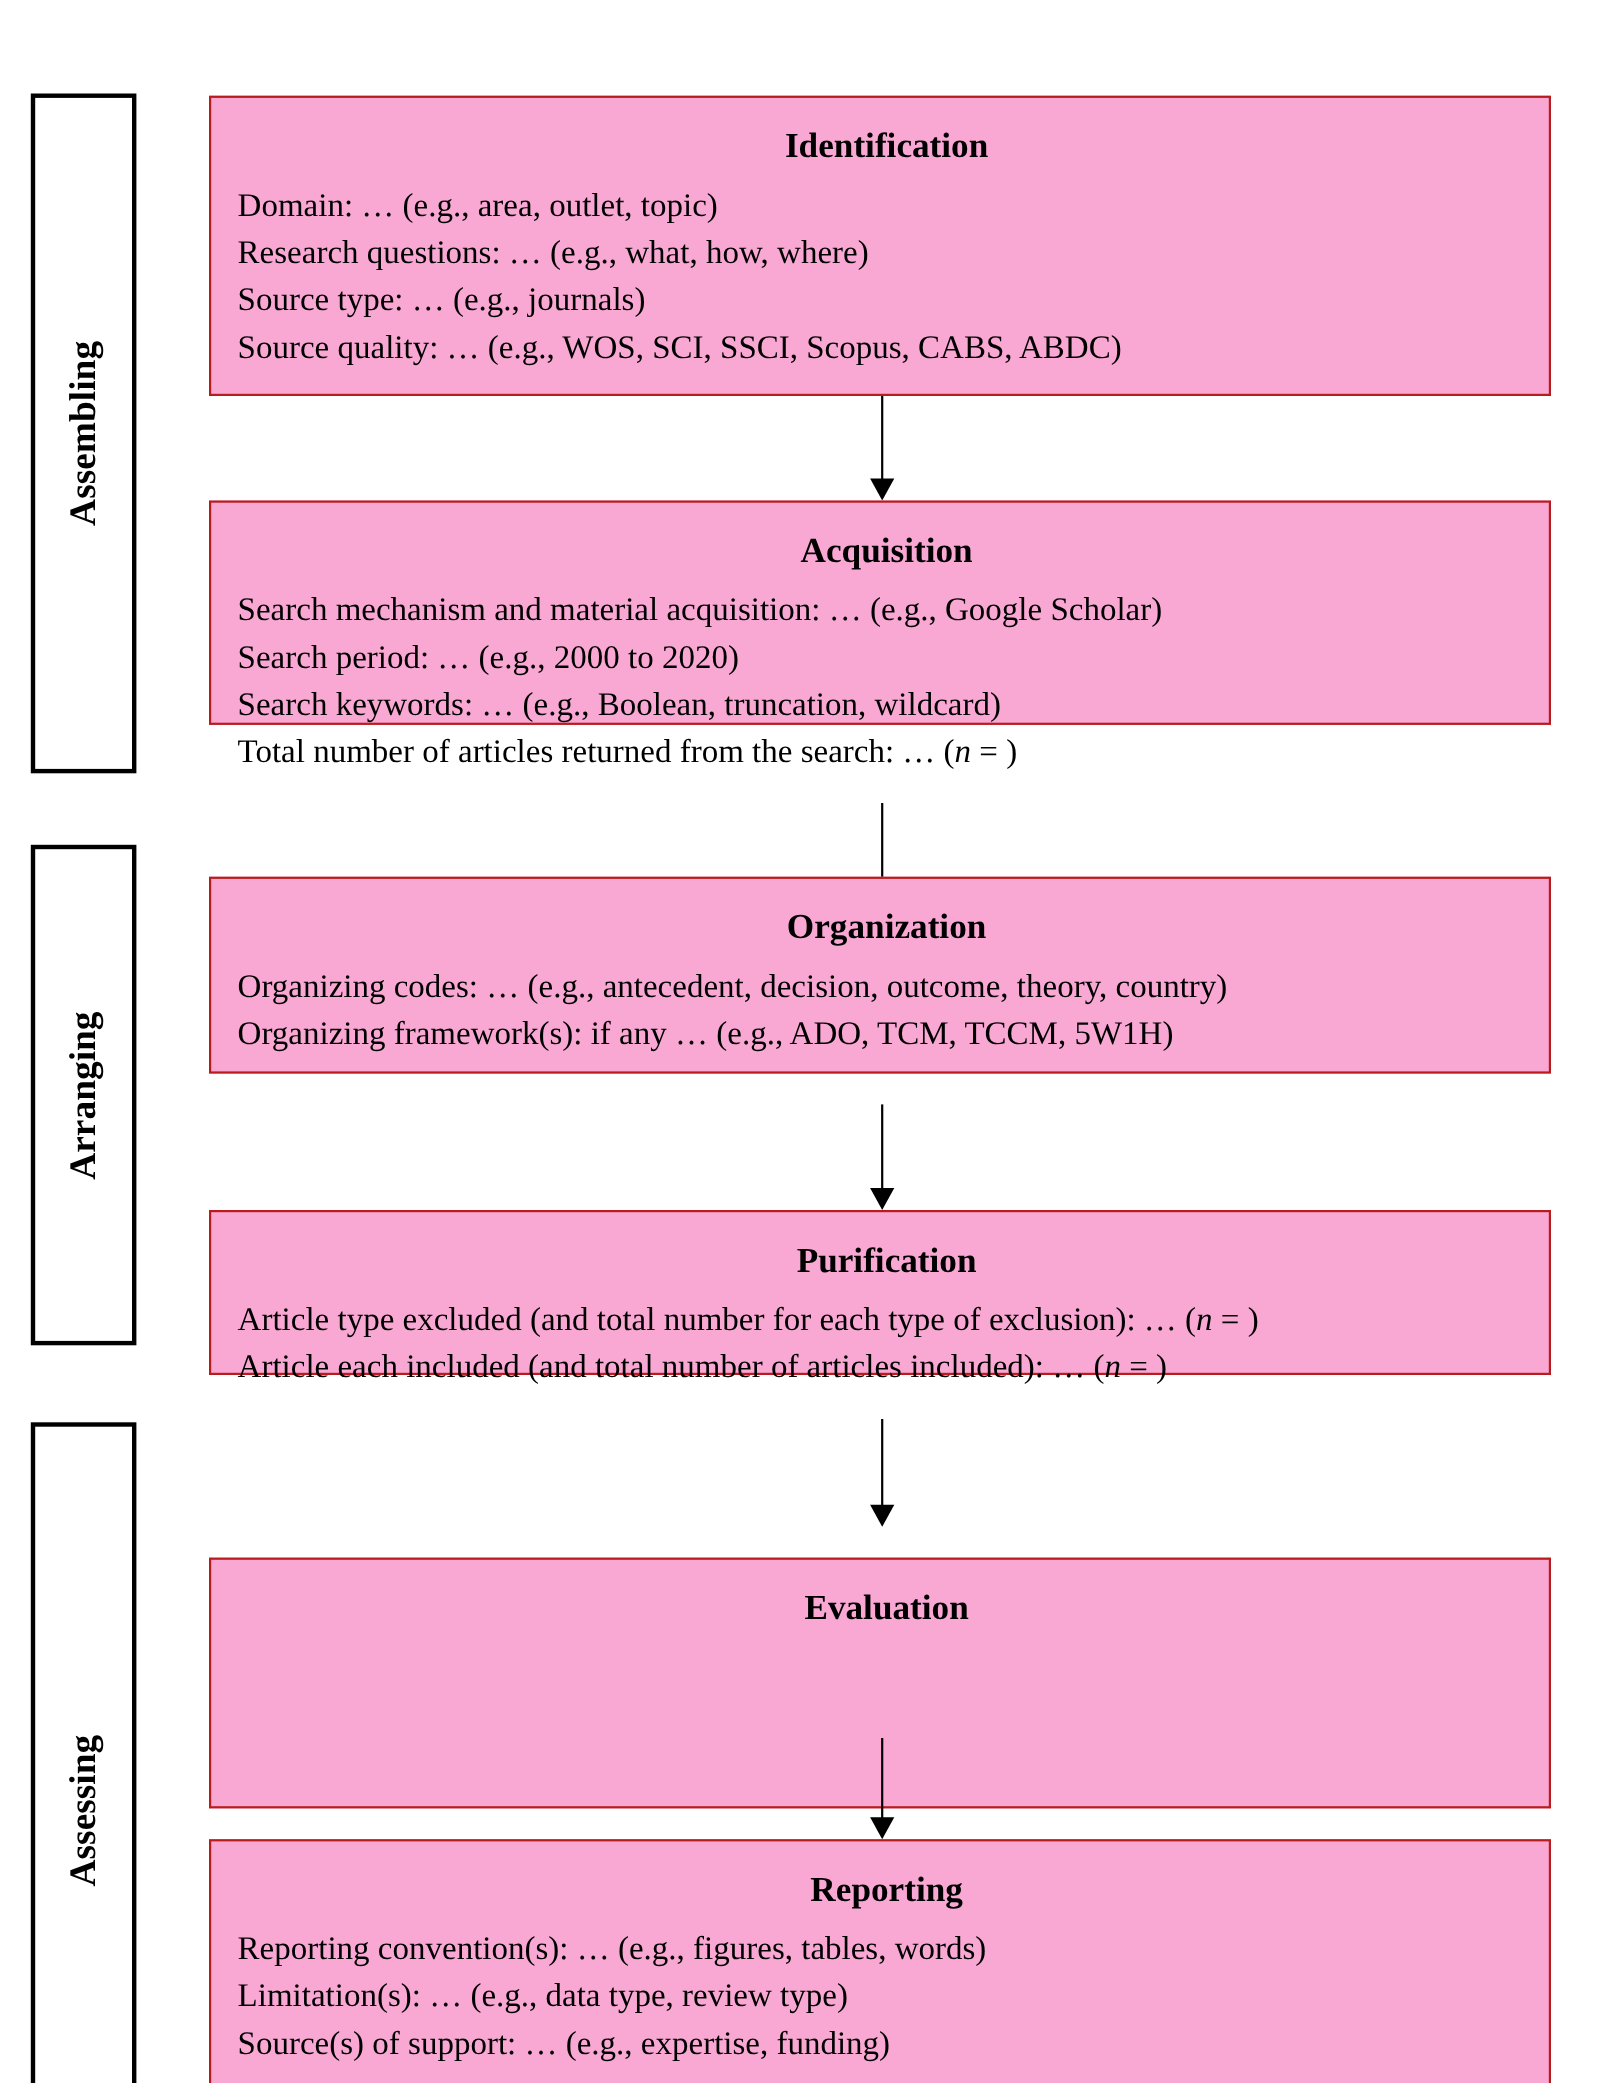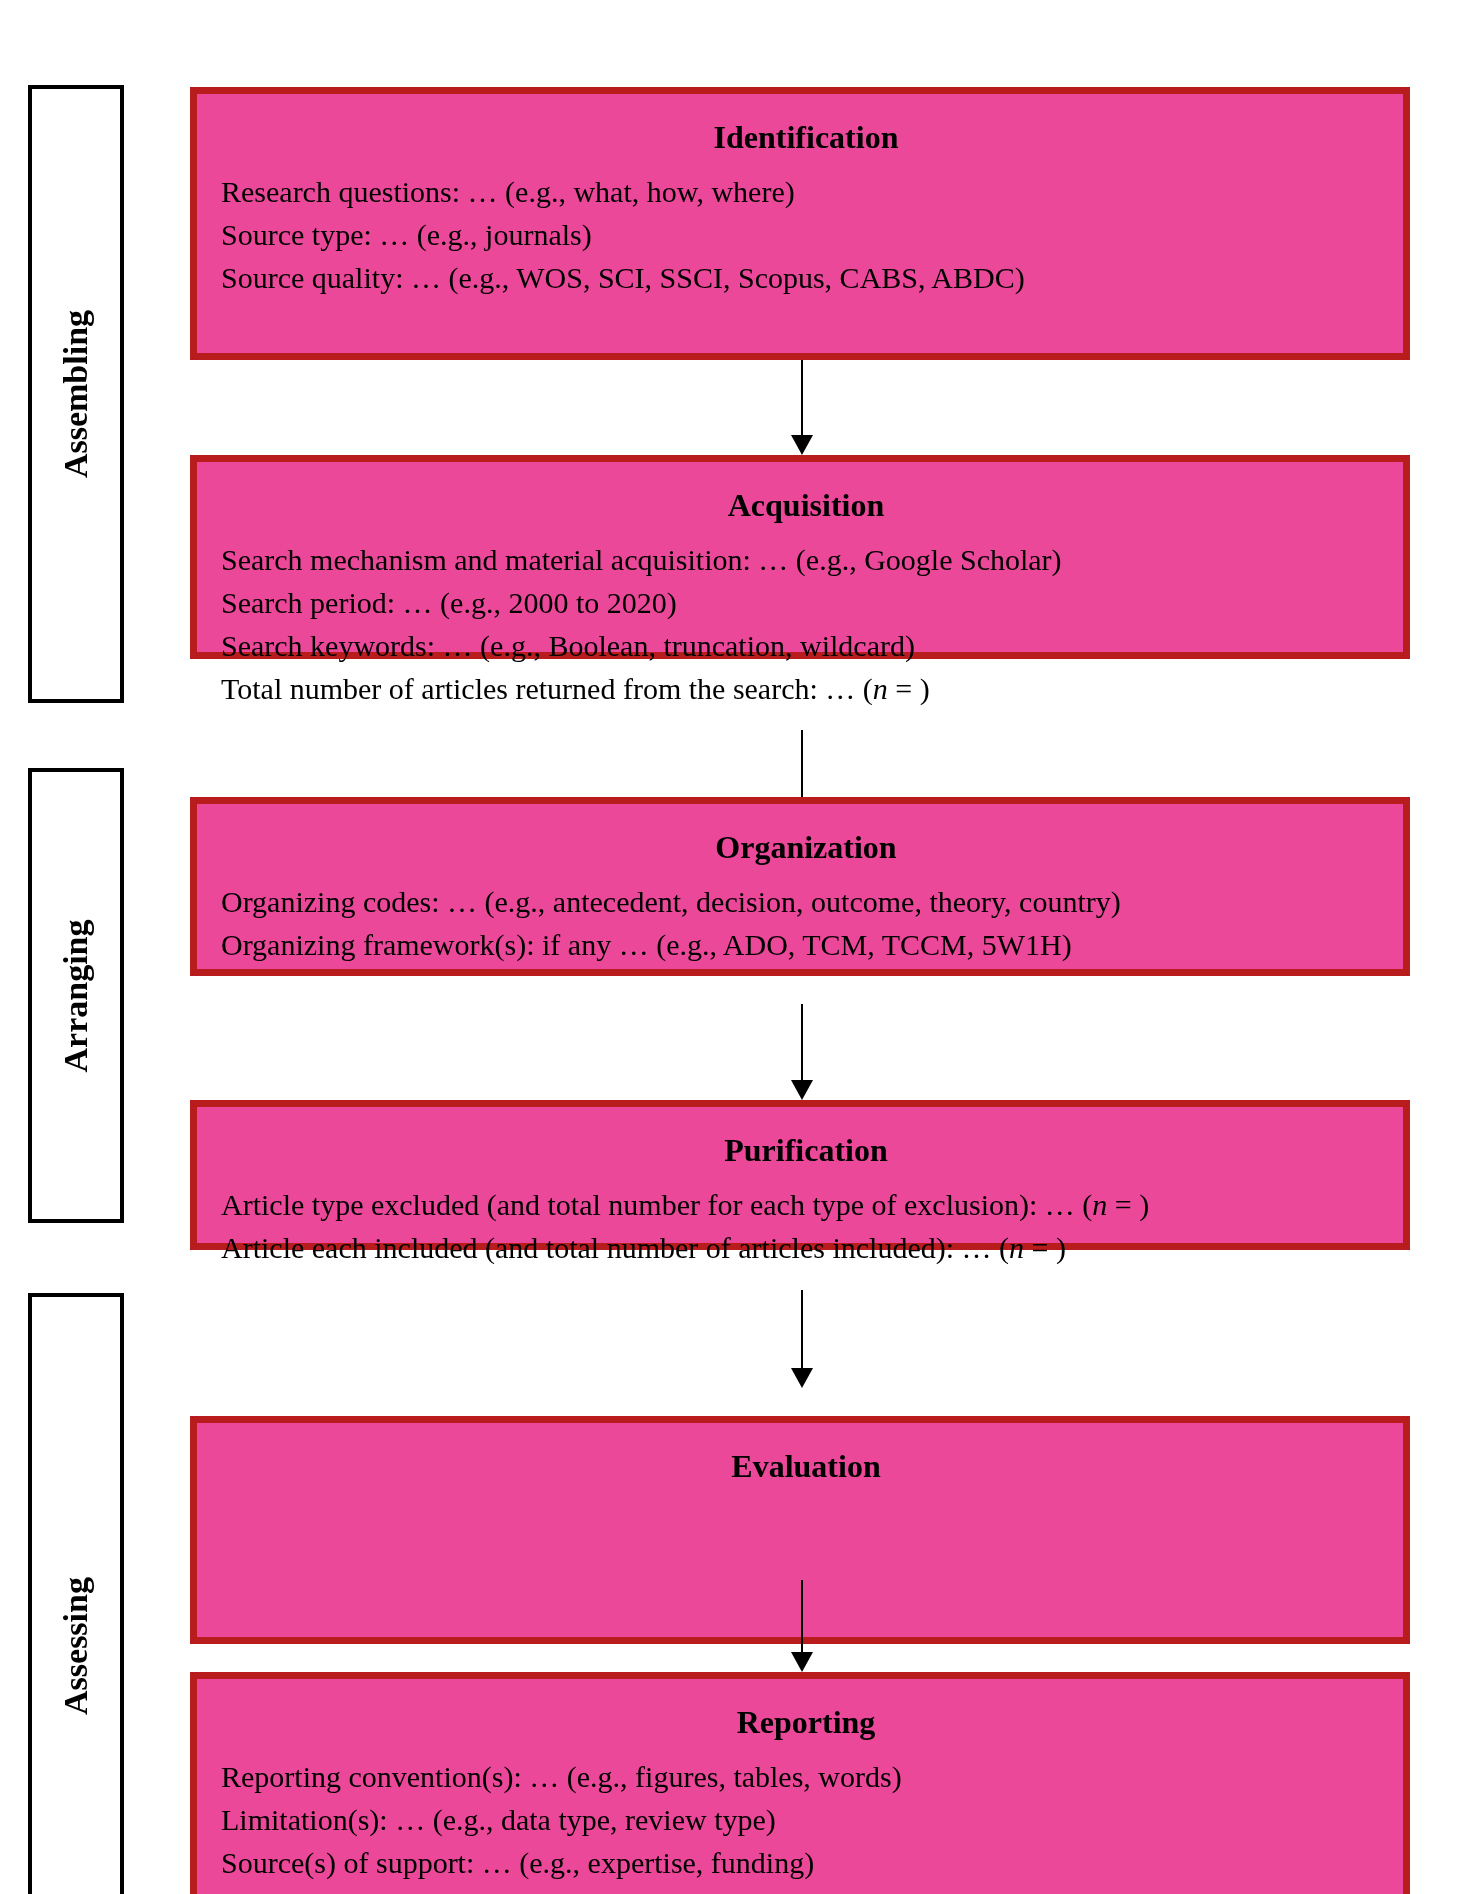--- a/index.html
+++ b/index.html
@@ -22,21 +22,21 @@
     transform: translate(-50%, -50%) rotate(-90deg);
     font-weight: bold; font-size: 34px; white-space: nowrap;
   }
   .s1 { top: 85px;   height: 618px; }
   .s2 { top: 768px;  height: 455px; }
   .s3 { top: 1293px; height: 706px; }
 
   
   .box {
     position: absolute; left: 190px; width: 1220px;
-    border: 7px solid #b91c1c; box-sizing: border-box; background: #ec4899;
+    border: 2px solid #b91c1c; box-sizing: border-box; background: #f9a8d4;
     padding: 20px 12px 0 24px;
   }
   .b1 { top: 87px;   height: 273px; }
   .b2 { top: 455px;  height: 204px; font-family: Liberation Serif, serif; }
   .b3 { top: 797px;  height: 179px; }
   .b4 { top: 1100px; height: 150px; }
   .b5 { top: 1388px; height: 228px; margin-top: 28px; }
   .b6 { top: 1672px; height: 270px; }
 
   .box-title {
@@ -75,20 +75,21 @@
   <div class="stage-box s2">
     <span class="stage-label">Arranging</span>
   </div>
   <div class="stage-box s3">
     <span class="stage-label">Assessing</span>
   </div>
 
   <div class="box b1">
     <div class="box-title">Identification</div>
     <div>
+        <div class="box-line"><span>Domain: … (e.g., area, outlet, topic)</span></div>
         <div class="box-line"><span>Research questions: … (e.g., what, how, where)</span></div>
         <div class="box-line"><span>Source type: … (e.g., journals)</span></div>
         <div class="box-line"><span>Source quality: … (e.g., WOS, SCI, SSCI, Scopus, CABS, ABDC)</span></div>
       </div>
   </div>
 
   <div class="arrow a1">
     <div class="arrow-line"></div>
     <div class="arrow-head"></div>
   </div>

